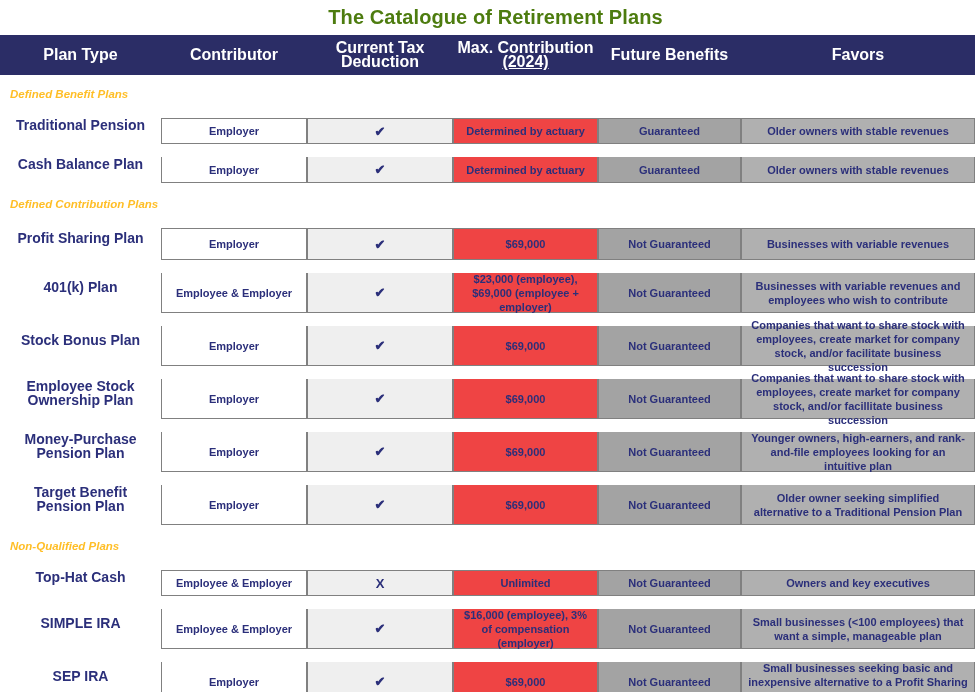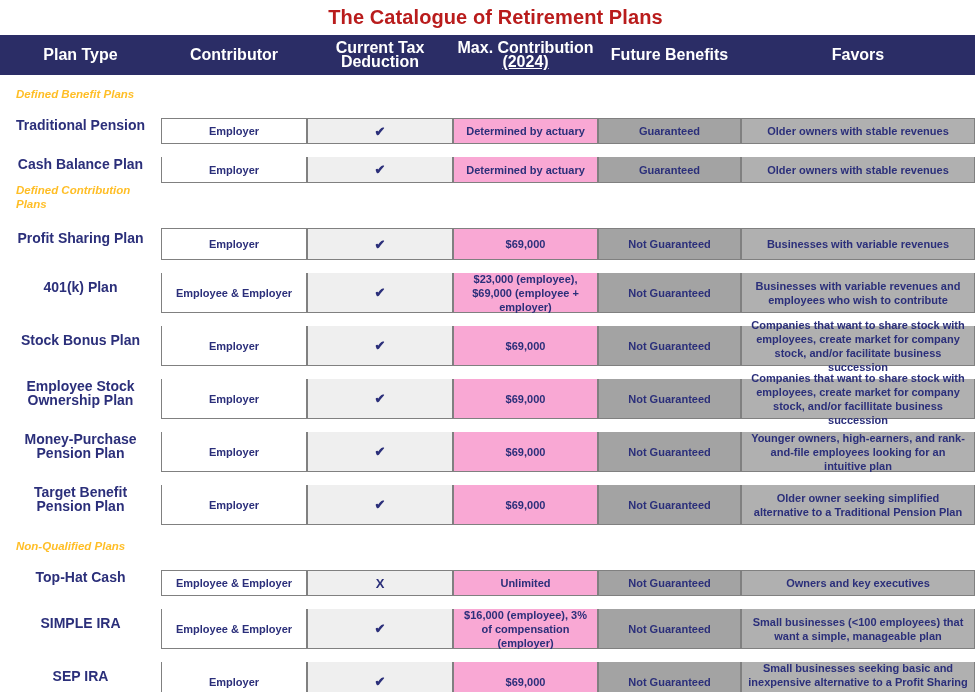--- a/index.html
+++ b/index.html
@@ -14,21 +14,21 @@
     color: #2b2f7a;
     overflow: hidden;
     position: relative;
   }
 
   
   #page-title {
     text-align: center;
     font-size: 20px;
     font-weight: bold;
-    color: #b91c1c;
+    color: #4d7c0f;
     letter-spacing: 0.1px;
     padding: 5px 0 6px 16px;
     line-height: 24px;
   }
 
   
   #header-bar {
     background: #2b2d66;
     height: 40px;
     display: flex;
@@ -52,21 +52,21 @@
   .c-max   { width: 145px; }
   .c-fut   { width: 143px; }
   .c-fav   { width: 234px; }
 
   
   #table-body { width: 975px; }
 
   .section-label {
     width: 161px;
     box-sizing: border-box;
-    padding-left: 16px;
+    padding-left: 10px;
     color: #ffbe26;
     font-size: 11.5px;
     font-weight: bold;
     font-style: italic;
     line-height: 14px;
   }
   .section-gap { height: 28px; display: flex; align-items: flex-end; padding-bottom: 4px; }
   .section-gap.first { height: 26px; }
 
   .row { display: flex; align-items: stretch; }
@@ -89,21 +89,21 @@
     border: none;
     font-size: 14px;
   }
 
   .cell.boxed { border: 1px solid #808080; border-top-width: 1px; margin-top: 13px; }
   
   .row + .row .cell.boxed { border-top: none; }
 
   .bg-contrib { background: #ffffff; }
   .bg-tax     { background: #efefef; }
-  .bg-max     { background: #f9a8d4; }
+  .bg-max     { background: #ef4444; }
   .bg-fut     { background: #a3a3a3; }
   .bg-fav     { background: #b0b0b0; }
 
   .check { font-size: 13px; line-height: 13px; }
 </style>
 </head>
 <body>
 
 <div id="page-title">The Catalogue of Retirement Plans</div>
 

